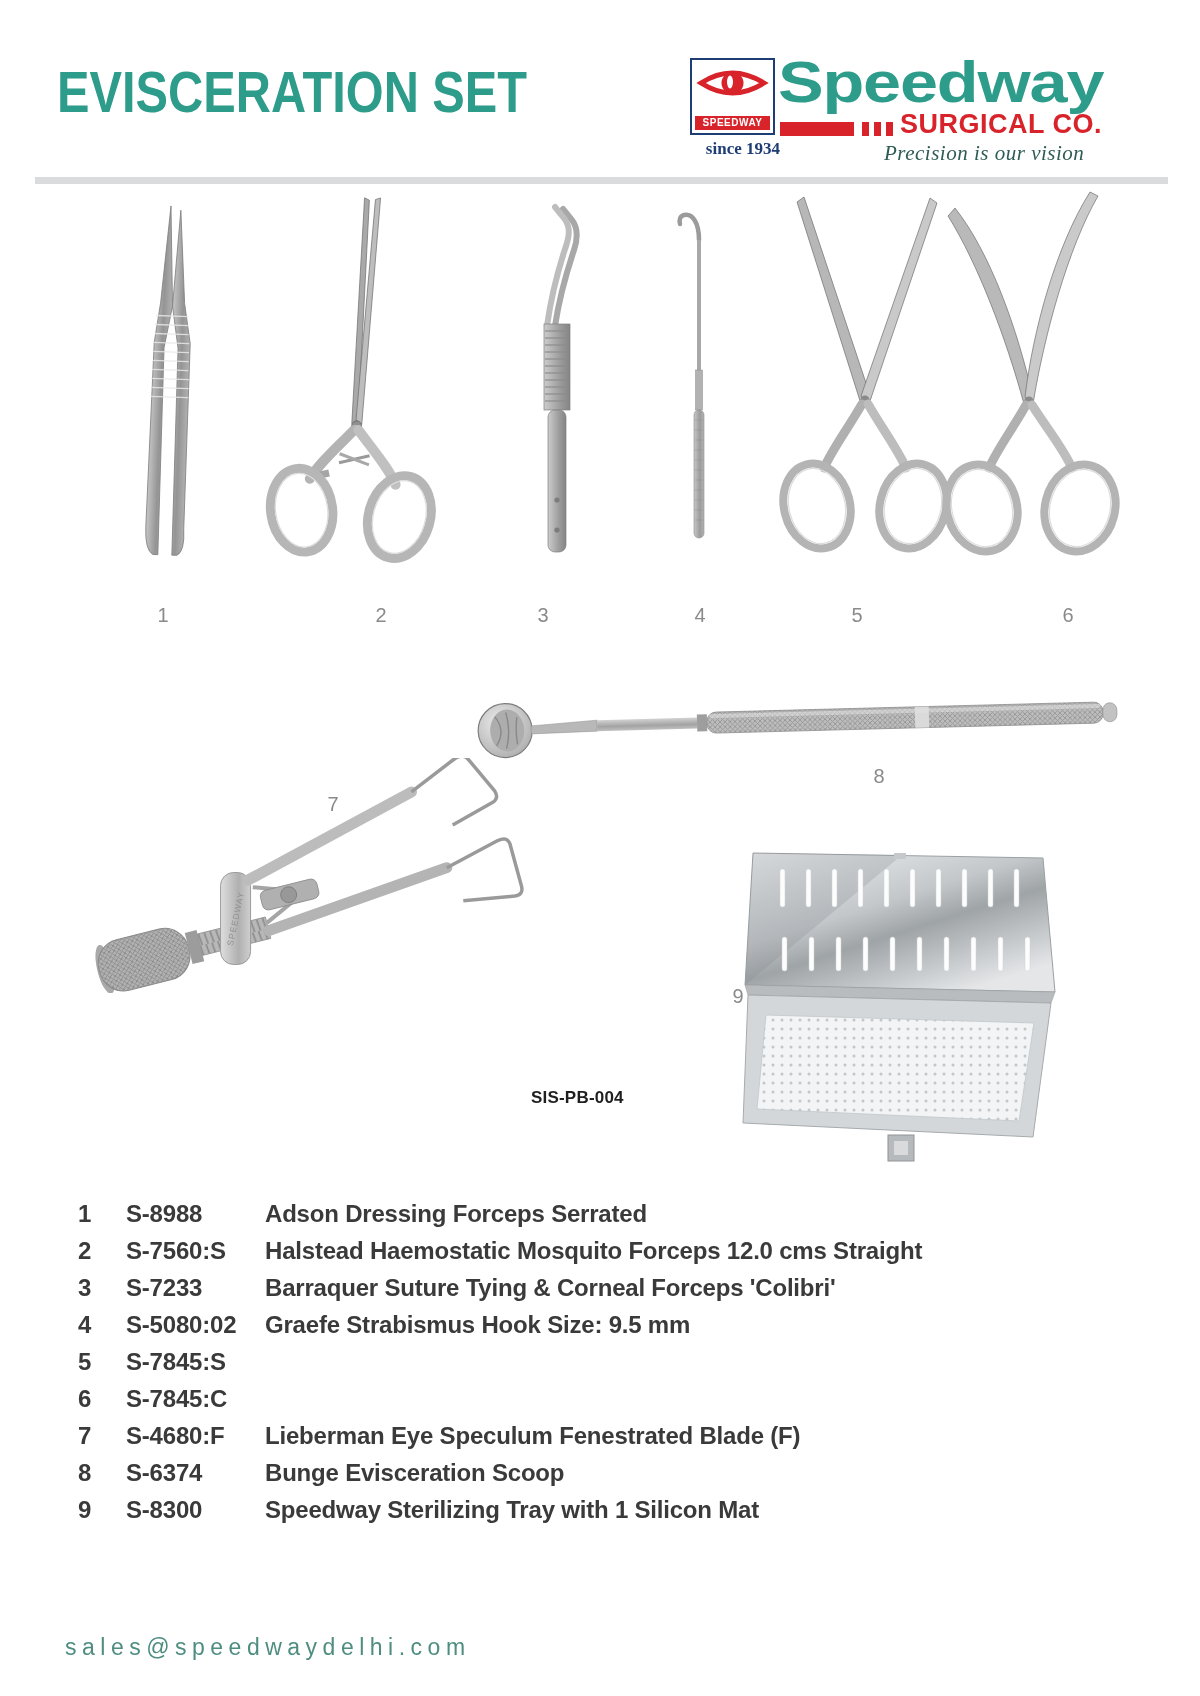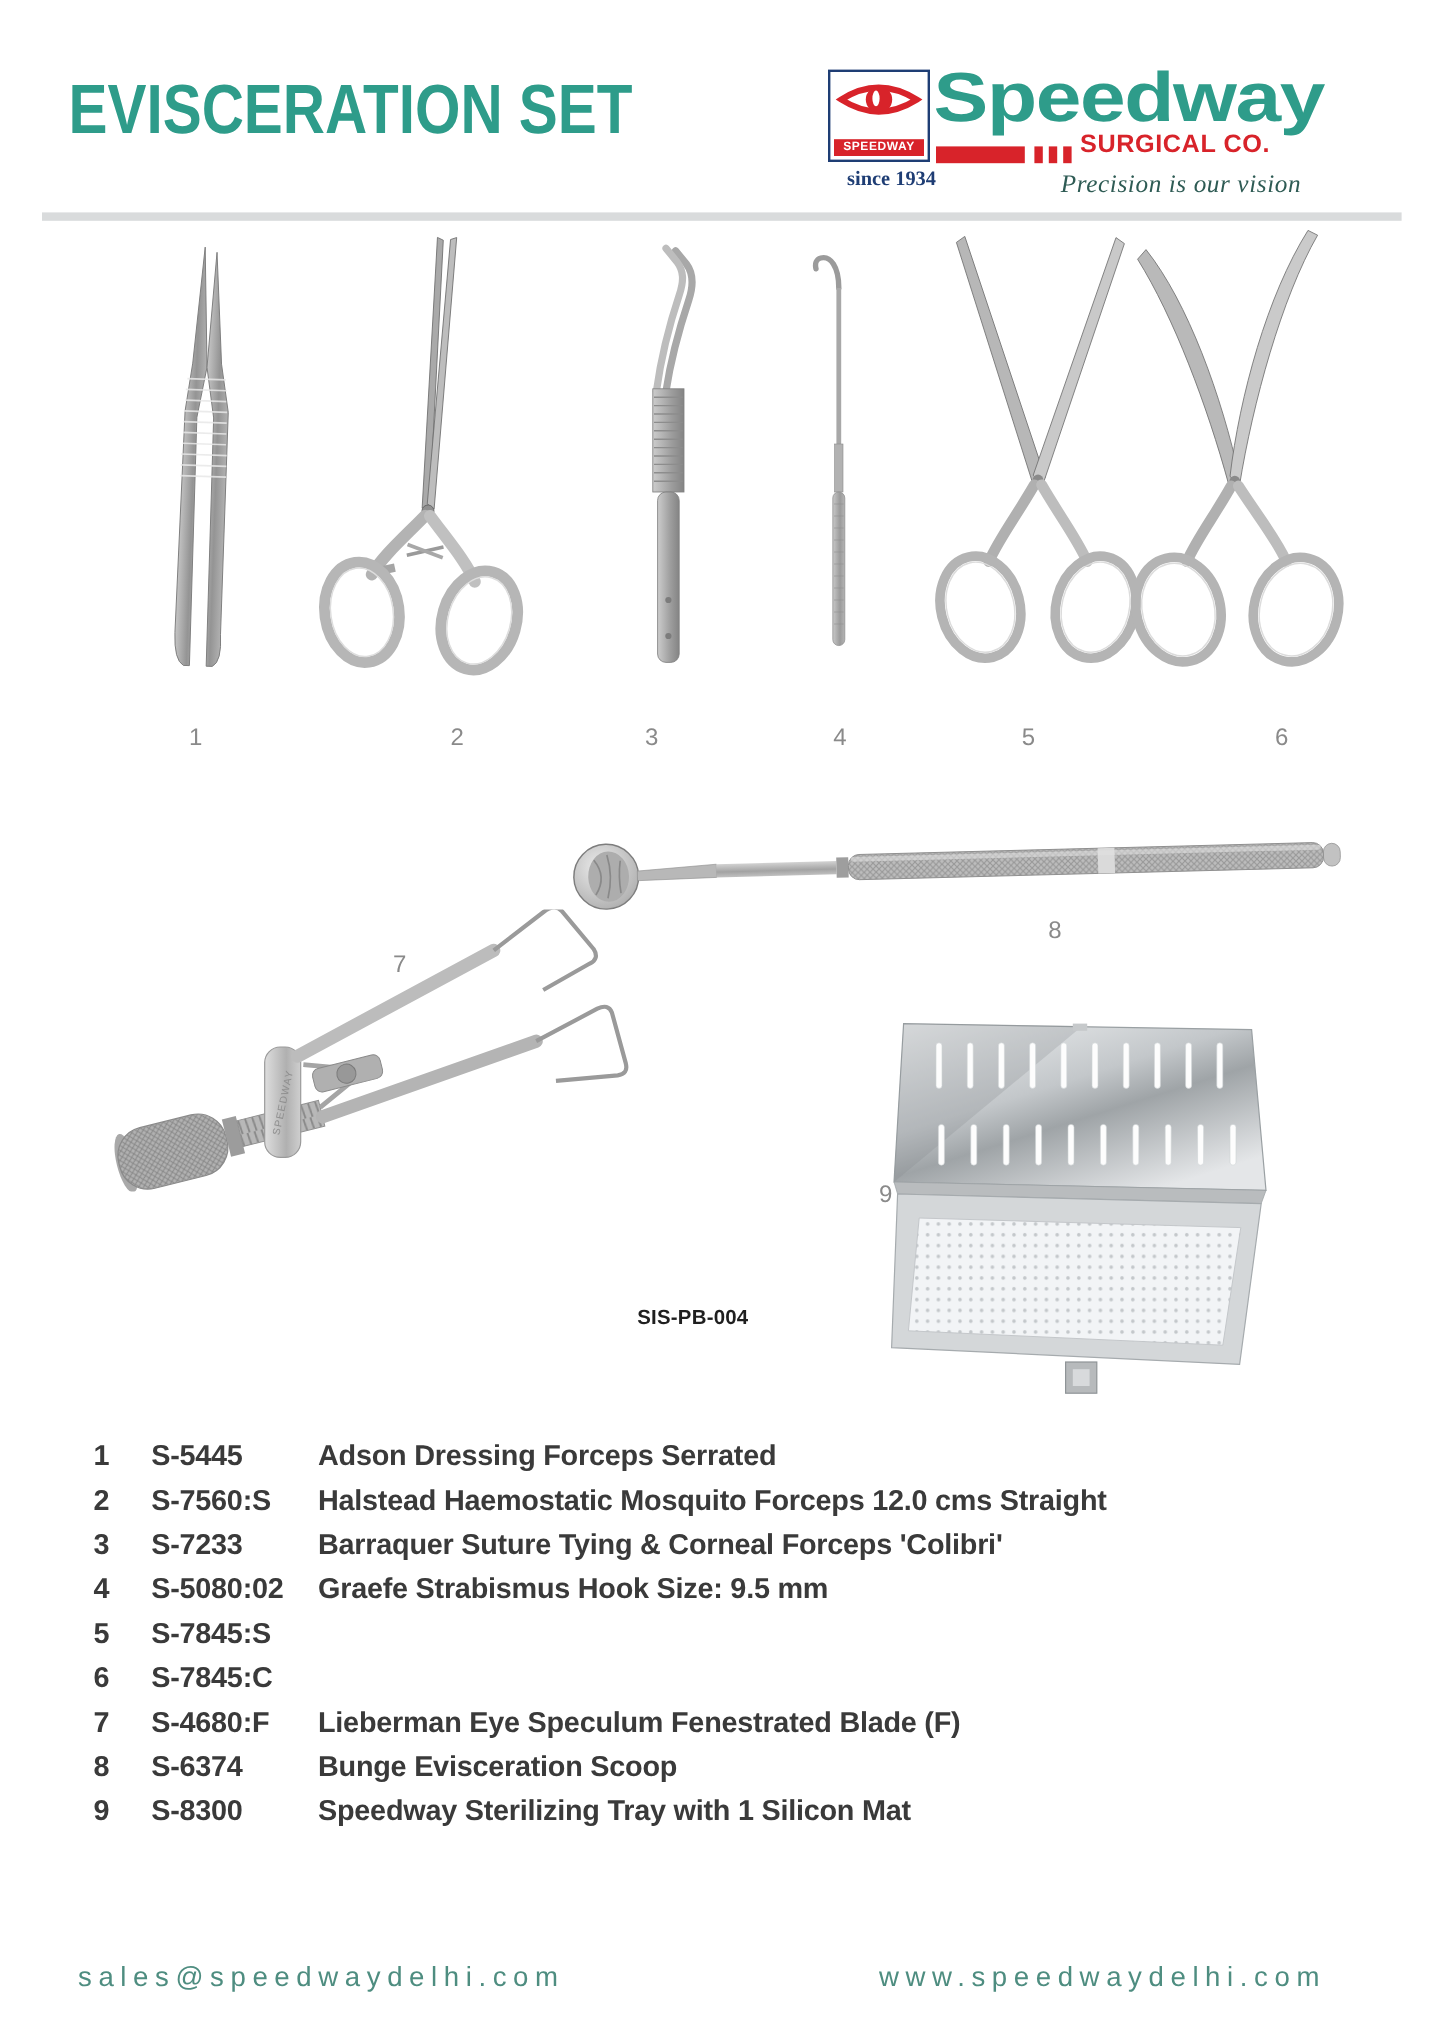--- a/index.html
+++ b/index.html
@@ -14,21 +14,21 @@
   .logo-eye{position:absolute;left:4px;top:2px;width:73px;height:42px;}
   .logo-badge{position:absolute;left:3px;right:3px;bottom:3px;height:14px;background:#D8232A;color:#fff;
               font-size:10px;font-weight:700;text-align:center;line-height:14px;letter-spacing:.5px;}
   .since{left:686px;top:139px;width:94px;text-align:right;font-family:"Liberation Serif",serif;
          font-weight:700;font-size:17px;color:#1E3D74;}
   .brand-name{left:778px;top:48px;font-size:58px;font-weight:700;color:#2E9C8A;
               transform:scaleX(1.18);transform-origin:left top;letter-spacing:-1px;white-space:nowrap;}
   .brand-bar{left:780px;top:122px;width:74px;height:14px;background:#D8232A;}
   .brand-ticks{left:862px;top:122px;display:flex;gap:5px;}
   .brand-ticks span{display:block;width:7px;height:14px;background:#D8232A;}
-  .brand-sub{left:900px;top:109px;font-size:21px;font-weight:700;color:#D8232A;letter-spacing:.5px;white-space:nowrap;}
+  .brand-sub{left:900px;top:109px;font-size:27px;font-weight:700;color:#D8232A;letter-spacing:.5px;white-space:nowrap;}
   .brand-tag{left:884px;top:141px;font-family:"Liberation Serif",serif;font-style:italic;font-size:21px;
              color:#2E5B54;letter-spacing:.5px;white-space:nowrap;}
   .divider{left:35px;top:177px;width:1150px;height:7px;background:#D9DBDC;}
 
   
   .fig-label{font-size:20px;color:#8A8A8A;transform:translateX(-50%);}
   .fl1{left:163px;top:604px;} .fl2{left:381px;top:604px;} .fl3{left:543px;top:604px;}
   .fl4{left:700px;top:604px;} .fl5{left:857px;top:604px;} .fl6{left:1068px;top:604px;}
   .fl7{left:333px;top:793px;} .fl8{left:879px;top:765px;} .fl9{left:738px;top:985px;}
 
@@ -329,21 +329,21 @@
   <div class="abs fig-label fl6">6</div>
   <div class="abs fig-label fl7">7</div>
   <div class="abs fig-label fl8">8</div>
   <div class="abs fig-label fl9">9</div>
 
   <div class="abs set-code">SIS-PB-004</div>
 
   <div class="abs list">
     <div class="row">
       <span class="c-num">1</span>
-      <span class="c-code">S-5445</span>
+      <span class="c-code">S-8988</span>
       <span class="c-desc">Adson Dressing Forceps Serrated</span>
     </div>
     <div class="row">
       <span class="c-num">2</span>
       <span class="c-code">S-7560:S</span>
       <span class="c-desc">Halstead Haemostatic Mosquito Forceps 12.0 cms Straight</span>
     </div>
     <div class="row">
       <span class="c-num">3</span>
       <span class="c-code">S-7233</span>
@@ -373,15 +373,14 @@
       <span class="c-desc">Bunge Evisceration Scoop</span>
     </div>
     <div class="row">
       <span class="c-num">9</span>
       <span class="c-code">S-8300</span>
       <span class="c-desc">Speedway Sterilizing Tray with 1 Silicon Mat</span>
     </div>
   </div>
 
   <a class="abs footer-link f-email" href="#">sales@speedwaydelhi.com</a>
-  <a class="abs footer-link f-web" href="#">www.speedwaydelhi.com</a>
 
 </div>
 
 </body></html>

